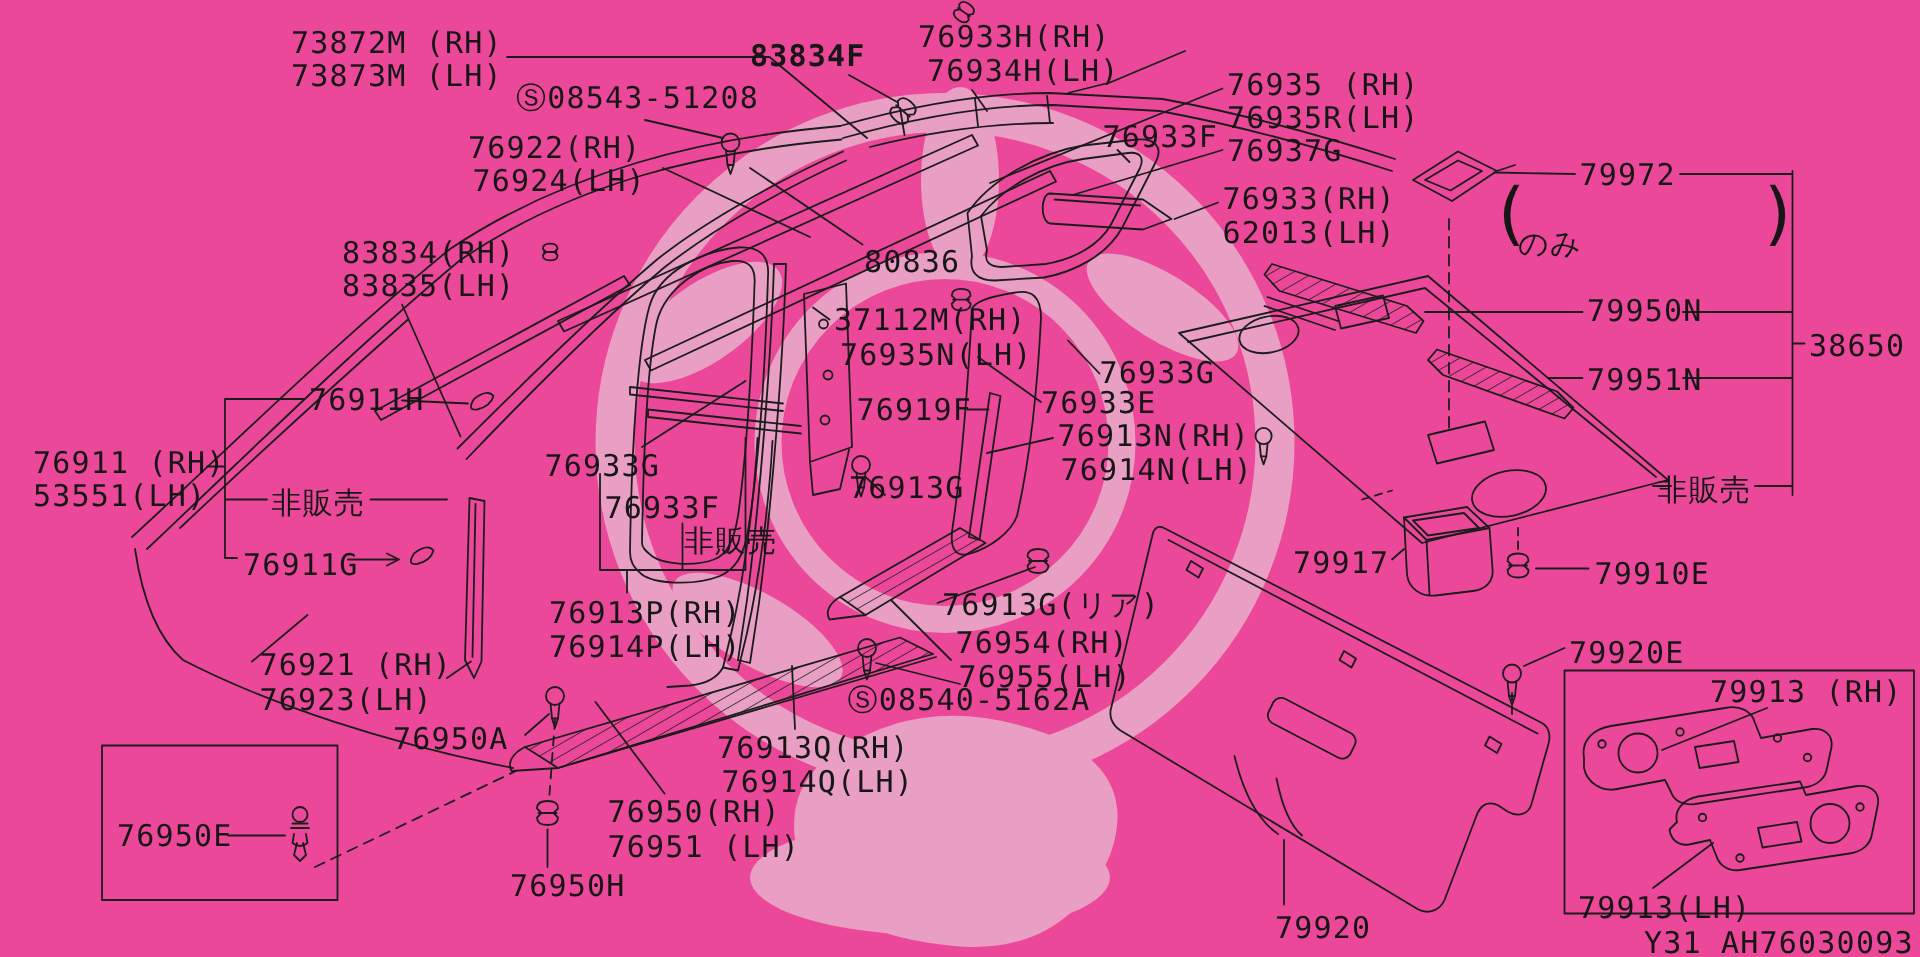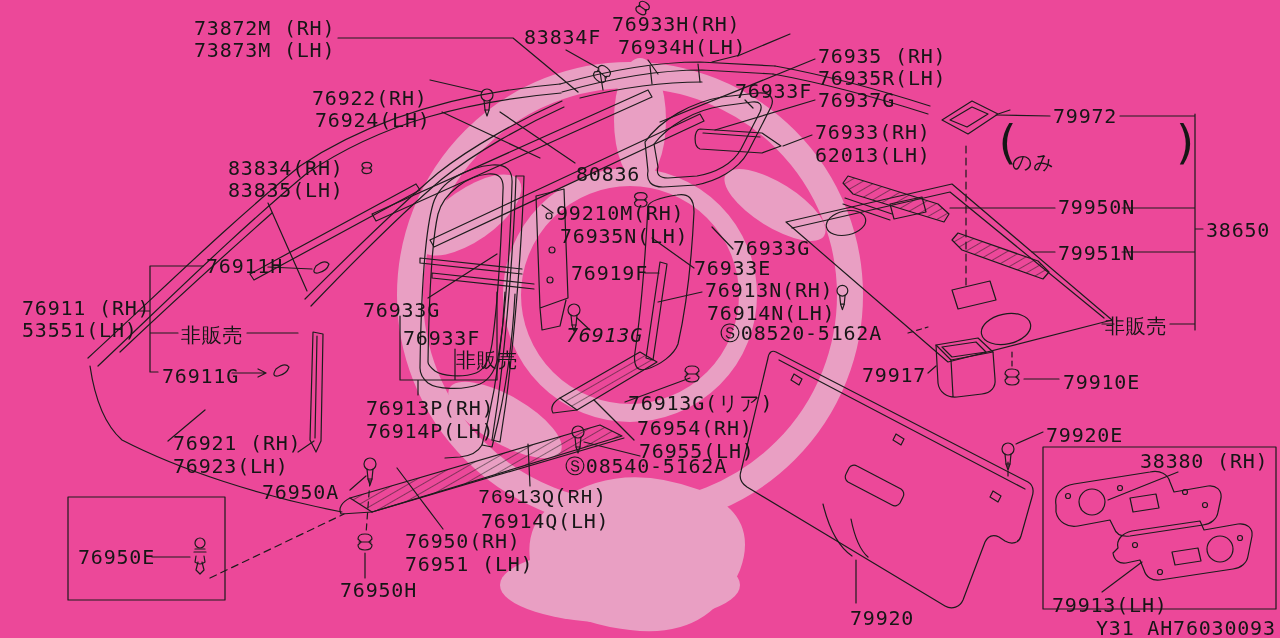--- a/index.html
+++ b/index.html
@@ -223,73 +223,73 @@
     <path d="M1172,552 l26,-4 l3,13 l-26,4 z"></path>
     <circle cx="1135" cy="545" r="2.5"></circle>
         <circle cx="1240" cy="538" r="2.5"></circle>
         <circle cx="1160" cy="572" r="2.5"></circle>
   </g>
 </svg>
 
 <div id="labels">
       <span class="plabel" style="left: 194px; top: 17px;">73872M (RH)</span>
       <span class="plabel" style="left: 194px; top: 39px;">73873M (LH)</span>
-      <span class="plabel" style="left: 524px; top: 26px;">83834F</span>
+      <span class="plabel" style="left: 344px; top: 54px;">Ⓢ08543-51208</span>
+      <span class="plabel" style="left: 500px; top: 26px; font-weight: bold;">83834F</span>
       <span class="plabel" style="left: 612px; top: 13px;">76933H(RH)</span>
       <span class="plabel" style="left: 618px; top: 36px;">76934H(LH)</span>
       <span class="plabel" style="left: 818px; top: 45px;">76935 (RH)</span>
       <span class="plabel" style="left: 818px; top: 67px;">76935R(LH)</span>
       <span class="plabel" style="left: 735px; top: 80px;">76933F</span>
       <span class="plabel" style="left: 818px; top: 89px;">76937G</span>
       <span class="plabel" style="left: 312px; top: 87px;">76922(RH)</span>
       <span class="plabel" style="left: 315px; top: 109px;">76924(LH)</span>
       <span class="plabel" style="left: 815px; top: 121px;">76933(RH)</span>
       <span class="plabel" style="left: 815px; top: 144px;">62013(LH)</span>
       <span class="plabel" style="left: 1053px; top: 105px;">79972</span>
       <span class="plabel paren" style="left: 993px; top: 118px;">(</span>
       <span class="plabel" style="left: 1012px; top: 151px;">のみ</span>
       <span class="plabel paren" style="left: 1172px; top: 118px;">)</span>
       <span class="plabel" style="left: 228px; top: 157px;">83834(RH)</span>
       <span class="plabel" style="left: 228px; top: 179px;">83835(LH)</span>
       <span class="plabel" style="left: 576px; top: 163px;">80836</span>
       <span class="plabel" style="left: 1058px; top: 196px;">79950N</span>
       <span class="plabel" style="left: 1206px; top: 219px;">38650</span>
-      <span class="plabel" style="left: 556px; top: 202px;">99210M(RH)</span>
+      <span class="plabel" style="left: 556px; top: 202px;">37112M(RH)</span>
       <span class="plabel" style="left: 560px; top: 225px;">76935N(LH)</span>
       <span class="plabel" style="left: 1058px; top: 242px;">79951N</span>
       <span class="plabel" style="left: 206px; top: 255px;">76911H</span>
       <span class="plabel" style="left: 733px; top: 237px;">76933G</span>
       <span class="plabel" style="left: 694px; top: 257px;">76933E</span>
       <span class="plabel" style="left: 22px; top: 297px;">76911 (RH)</span>
       <span class="plabel" style="left: 22px; top: 319px;">53551(LH)</span>
       <span class="plabel" style="left: 571px; top: 262px;">76919F</span>
       <span class="plabel" style="left: 705px; top: 279px;">76913N(RH)</span>
       <span class="plabel" style="left: 707px; top: 302px;">76914N(LH)</span>
       <span class="plabel" style="left: 181px; top: 324px;">非販売</span>
       <span class="plabel" style="left: 363px; top: 299px;">76933G</span>
-      <span class="plabel" style="left: 720px; top: 322px;">Ⓢ08520-5162A</span>
       <span class="plabel" style="left: 403px; top: 327px;">76933F</span>
       <span class="plabel" style="left: 456px; top: 349px;">非販売</span>
-      <span class="plabel" style="left: 566px; top: 324px; font-style: italic;">76913G</span>
+      <span class="plabel" style="left: 566px; top: 314px;">76913G</span>
       <span class="plabel" style="left: 1105px; top: 315px;">非販売</span>
       <span class="plabel" style="left: 162px; top: 365px;">76911G</span>
       <span class="plabel" style="left: 862px; top: 364px;">79917</span>
       <span class="plabel" style="left: 1063px; top: 371px;">79910E</span>
       <span class="plabel" style="left: 366px; top: 397px;">76913P(RH)</span>
       <span class="plabel" style="left: 366px; top: 420px;">76914P(LH)</span>
       <span class="plabel" style="left: 628px; top: 392px;">76913G(リア)</span>
       <span class="plabel" style="left: 637px; top: 417px;">76954(RH)</span>
       <span class="plabel" style="left: 639px; top: 440px;">76955(LH)</span>
       <span class="plabel" style="left: 173px; top: 432px;">76921 (RH)</span>
       <span class="plabel" style="left: 173px; top: 455px;">76923(LH)</span>
       <span class="plabel" style="left: 565px; top: 455px;">Ⓢ08540-5162A</span>
       <span class="plabel" style="left: 1046px; top: 424px;">79920E</span>
-      <span class="plabel" style="left: 1140px; top: 450px;">38380 (RH)</span>
+      <span class="plabel" style="left: 1140px; top: 450px;">79913 (RH)</span>
       <span class="plabel" style="left: 262px; top: 481px; text-align: center;">76950A</span>
-      <span class="plabel" style="left: 478px; top: 487px; font-family: Liberation Mono, monospace;">76913Q(RH)</span>
+      <span class="plabel" style="left: 478px; top: 487px;">76913Q(RH)</span>
       <span class="plabel" style="left: 481px; top: 510px;">76914Q(LH)</span>
       <span class="plabel" style="left: 78px; top: 546px;">76950E</span>
       <span class="plabel" style="left: 405px; top: 530px;">76950(RH)</span>
       <span class="plabel" style="left: 405px; top: 553px;">76951 (LH)</span>
       <span class="plabel" style="left: 340px; top: 579px;">76950H</span>
       <span class="plabel" style="left: 850px; top: 607px;">79920</span>
       <span class="plabel" style="left: 1052px; top: 594px;">79913(LH)</span>
     </div>
 
 <span class="plabel" style="left:1096px;top:617px">Y31 AH76030093</span>

